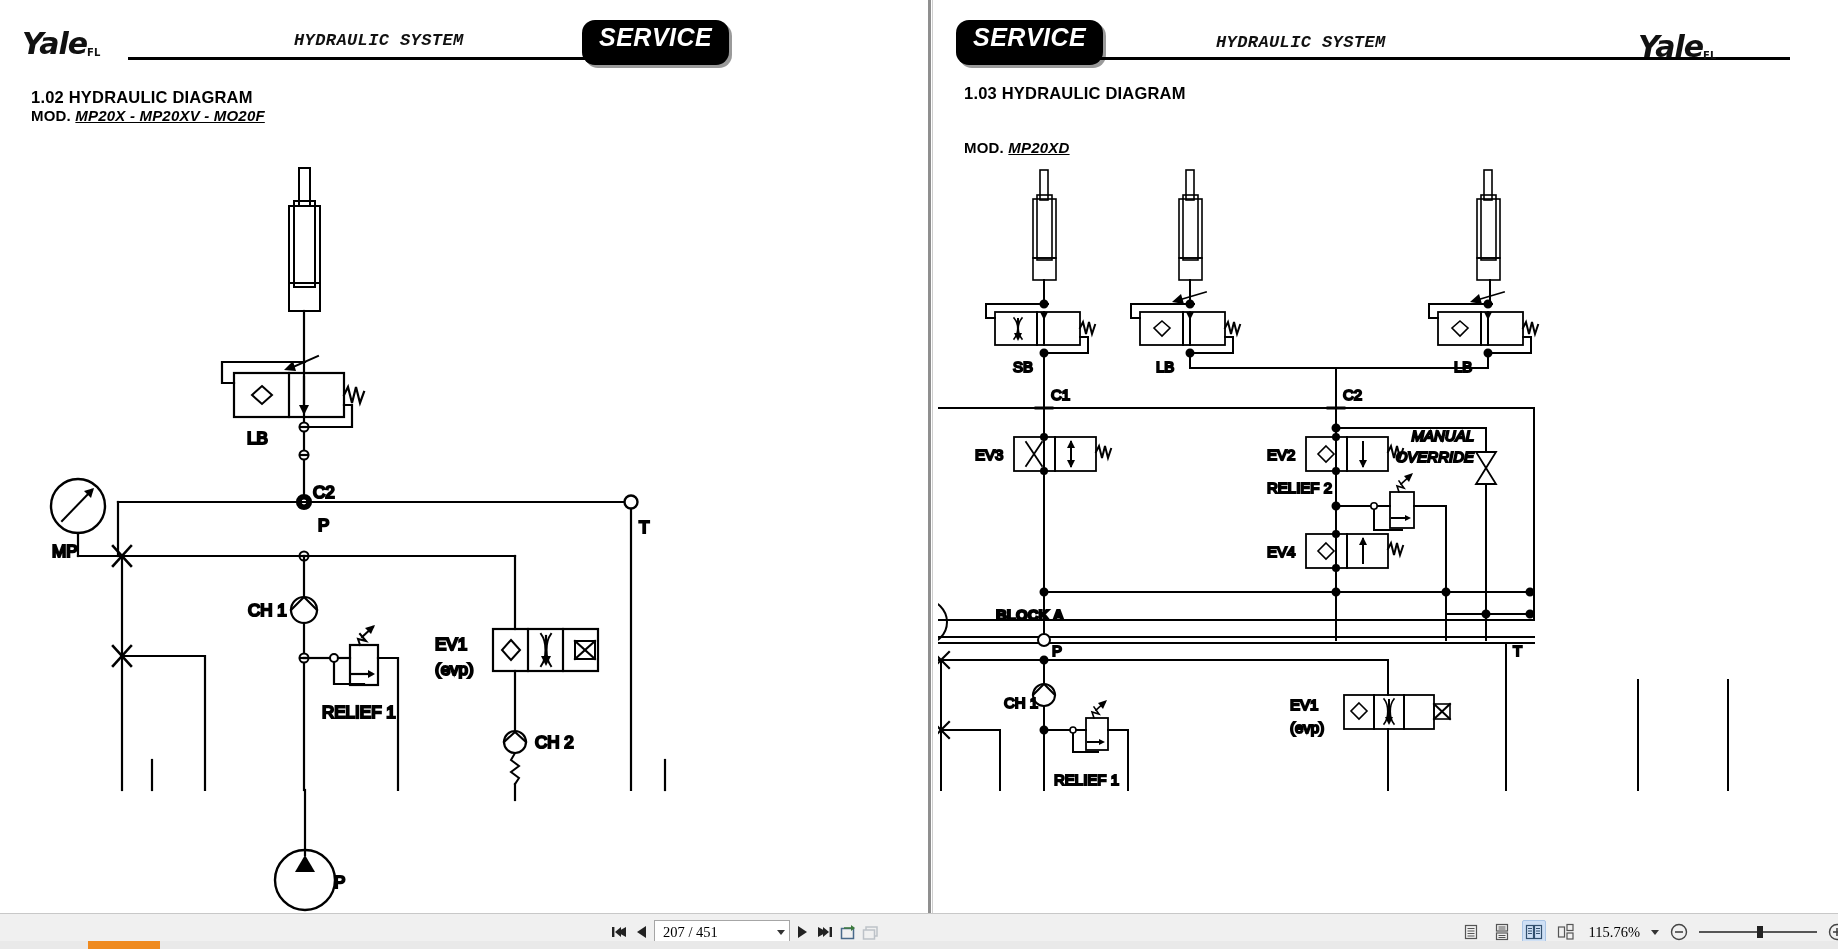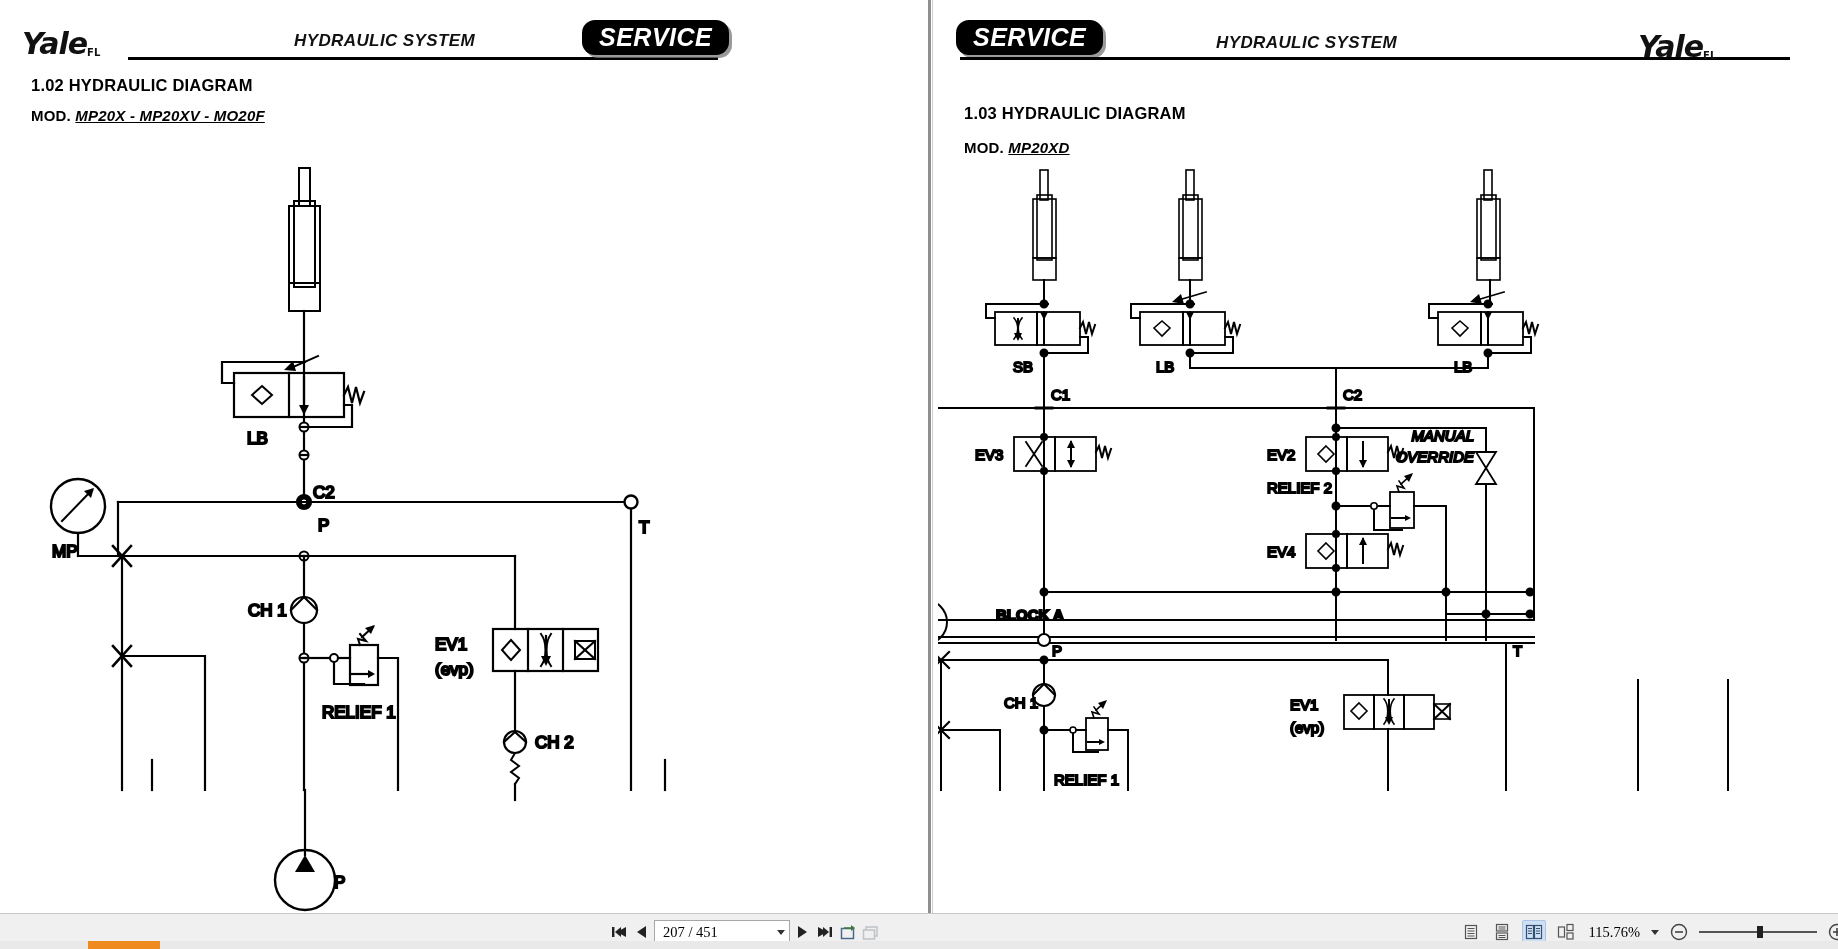--- a/index.html
+++ b/index.html
@@ -23,23 +23,23 @@
   .gutter .bar{position:absolute;left:6px;top:0;width:3px;height:913px;background:#8f8f8f;}
   .gutter .bar2{position:absolute;left:10px;top:0;width:1px;height:913px;background:#cfcfcf;}
 
   
   .hdr{position:absolute;left:0;right:0;top:0;height:80px;}
   .hdr .rule{position:absolute;height:3px;background:#000;}
   .yale{position:absolute;font-family:"DejaVu Sans", sans-serif;font-weight:bold;font-style:italic;
         font-size:30px;color:#111;letter-spacing:-1px;}
   .yale .fk{font-size:10px;font-style:normal;letter-spacing:0;vertical-align:-2px;}
   .sysname{position:absolute;font-style:italic;font-weight:bold;font-size:17px;color:#111;
-           letter-spacing:.4px;white-space:nowrap;}
+           letter-spacing:.4px;white-space:nowrap;font-family:Liberation Mono, monospace;}
   .service{position:absolute;background:#000;color:#fff;font-style:italic;font-weight:bold;
-           font-size:25px;letter-spacing:.5px;padding:3px 17px 3px 17px;border-radius:13px;
+           font-size:25px;letter-spacing:.5px;padding:3px 17px 13px 17px;border-radius:13px;
            box-shadow:3px 3px 0 rgba(120,120,120,.75);}
 
   .ttl{position:absolute;font-weight:bold;font-size:16.5px;color:#000;letter-spacing:.2px;white-space:nowrap;}
   .ttl2{position:absolute;font-weight:bold;font-size:15px;color:#000;letter-spacing:.2px;white-space:nowrap;}
   .ttl2 .mod{font-style:italic;text-decoration:underline;}
 
   
   svg.sch{position:absolute;left:0;top:0;}
   svg.sch text{font-family:"Liberation Sans", sans-serif;fill:#000;}
 
@@ -74,21 +74,21 @@
 
       <div class="hdr">
         <div class="yale" style="left:22px;top:26px;">
           <span>Yale</span><span class="fk">FL</span>
         </div>
         <div class="rule" style="left:128px;top:57px;width:590px;"></div>
         <div class="sysname" style="left:294px;top:31px;">HYDRAULIC SYSTEM</div>
         <div class="service" style="left:582px;top:20px;">SERVICE</div>
       </div>
 
-      <div class="ttl" style="left:31px;top:76px;">1.02 HYDRAULIC DIAGRAM</div>
+      <div class="ttl" style="left:31px;top:88px;">1.02 HYDRAULIC DIAGRAM</div>
       <div class="ttl2" style="left:31px;top:107px;">
         <span>MOD.</span>
         <span class="mod">MP20X - MP20XV - MO20F</span>
       </div>
 
       <svg class="sch" width="922" height="913" viewBox="0 0 922 913">
         <g fill="none" stroke="#000" stroke-width="2.2" stroke-linecap="square">
 
           <rect x="299" y="168" width="11" height="38" stroke-width="2"></rect>
           <rect x="294" y="201" width="21" height="86" stroke-width="2"></rect>
@@ -223,21 +223,21 @@
 
       <div class="hdr">
         <div class="service" style="left:18px;top:20px;">SERVICE</div>
         <div class="rule" style="left:22px;top:57px;width:830px;"></div>
         <div class="sysname" style="left:278px;top:33px;">HYDRAULIC SYSTEM</div>
         <div class="yale" style="left:700px;top:29px;">
           <span>Yale</span><span class="fk">FL</span>
         </div>
       </div>
 
-      <div class="ttl" style="left:26px;top:104px;">1.03 HYDRAULIC DIAGRAM</div>
+      <div class="ttl" style="left:26px;top:84px;">1.03 HYDRAULIC DIAGRAM</div>
       <div class="ttl2" style="left:26px;top:107px;margin-top:32px;">
         <span>MOD.</span>
         <span class="mod">MP20XD</span>
       </div>
 
       <svg class="sch" width="900" height="913" viewBox="0 0 900 913">
         <g fill="none" stroke="#000" stroke-width="2" stroke-linecap="square">
 
           <rect x="102" y="170" width="8" height="30" stroke-width="1.6"></rect>
           <rect x="99" y="195" width="15" height="65" stroke-width="1.6"></rect>

